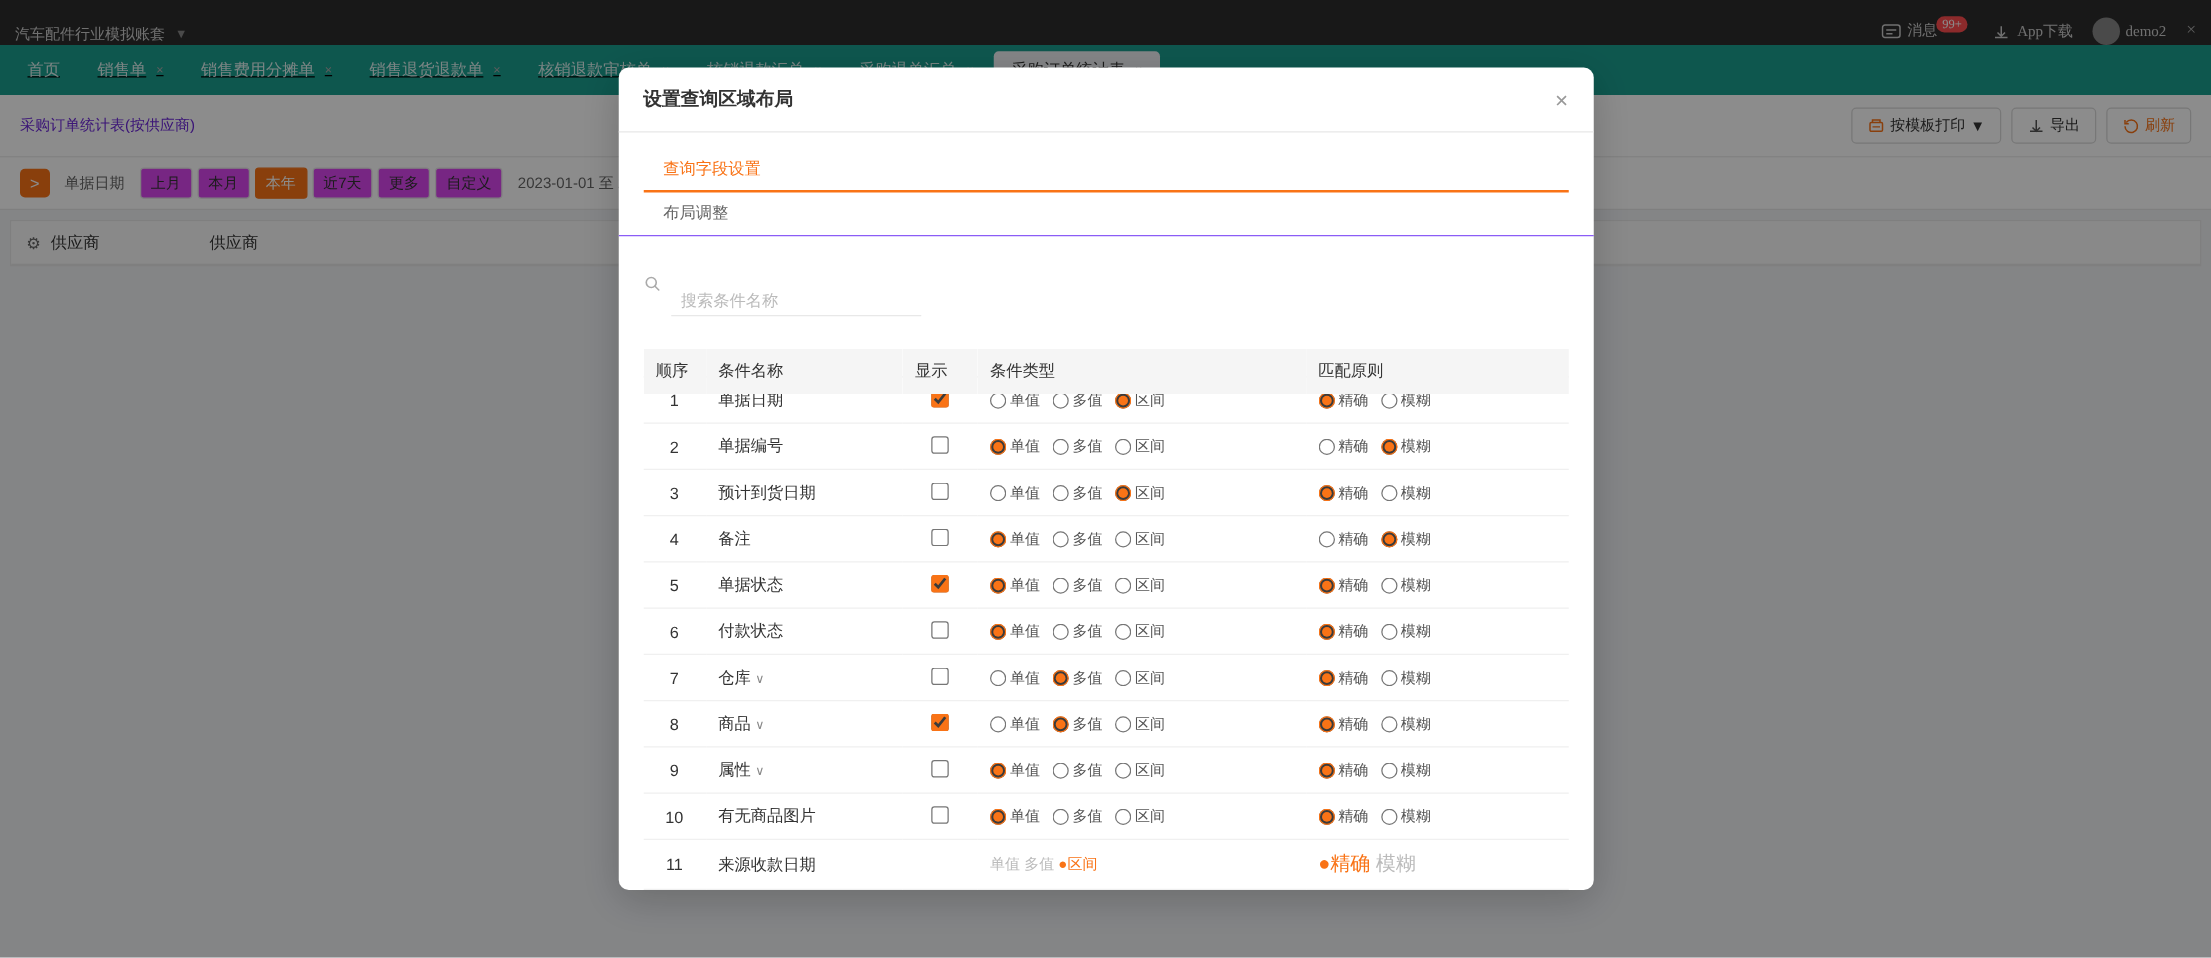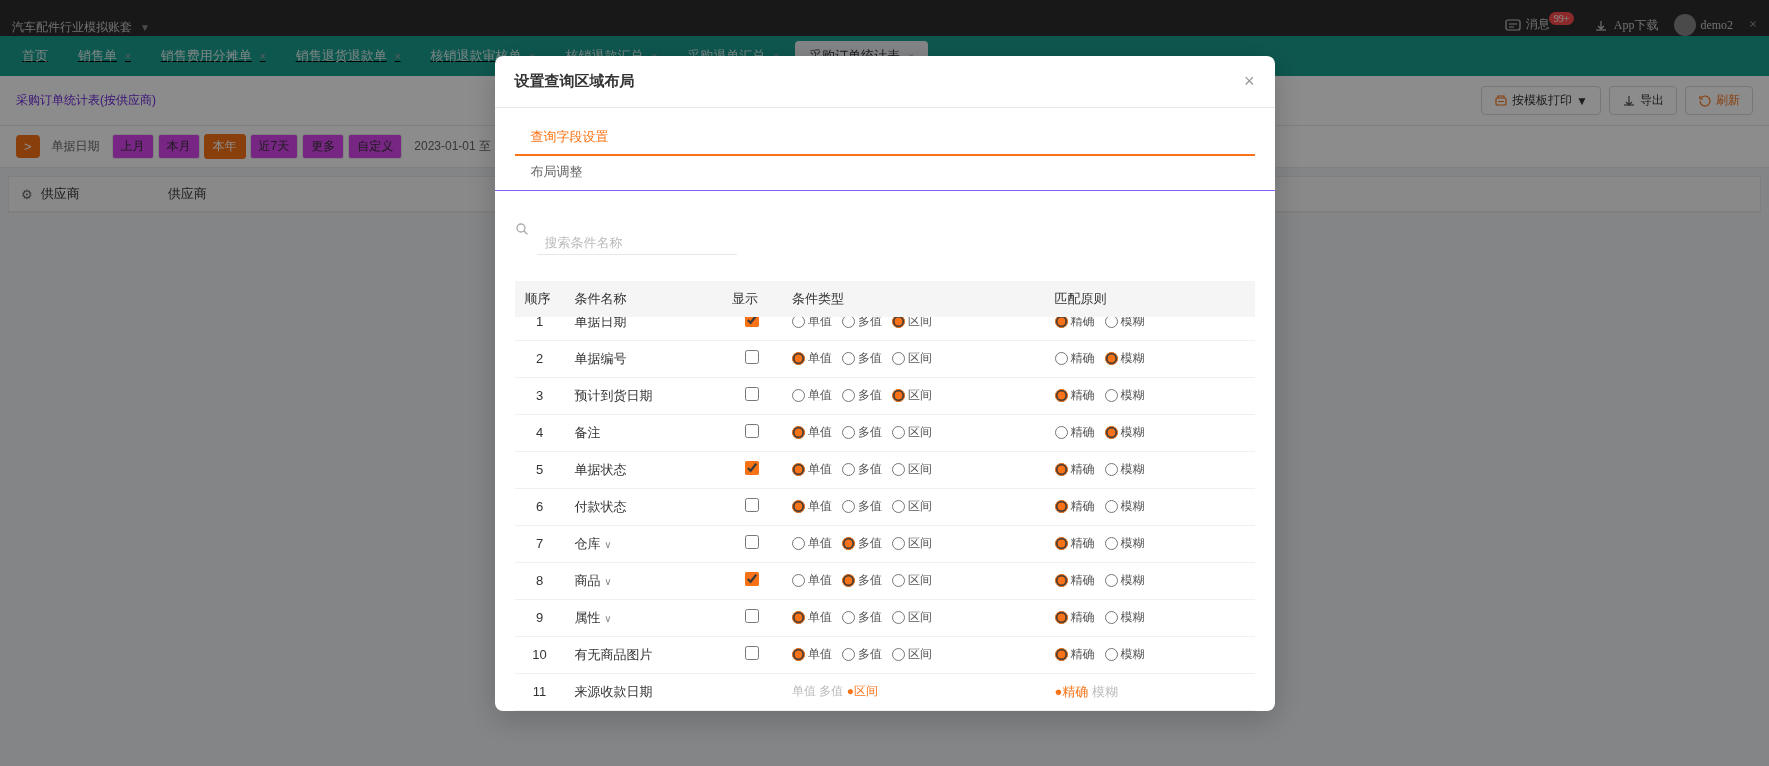--- a/index.html
+++ b/index.html
@@ -723,20 +723,20 @@
                     <span>模糊</span>
                   </label>
                 </div>
               </td>
             </tr>
             <tr>
               <td class="td-seq">11</td>
               <td class="td-name">来源收款日期</td>
               <td class="td-show"></td>
               <td class="td-type"><span style="color:#bbb;font-size:12px;">单值 多值 <span style="color:#f97316">●区间</span></span></td>
-              <td class="td-match"><span style="color:#bbb;font-size:13px;text-align:center;"><span style="color:#f97316">●精确</span> 模糊</span></td>
+              <td class="td-match"><span style="color:#bbb;font-size:16px;text-align:center;"><span style="color:#f97316">●精确</span> 模糊</span></td>
             </tr>
           </tbody>
       </table>
     </div>
 
   </div>
 </div>
 
 </body></html>

